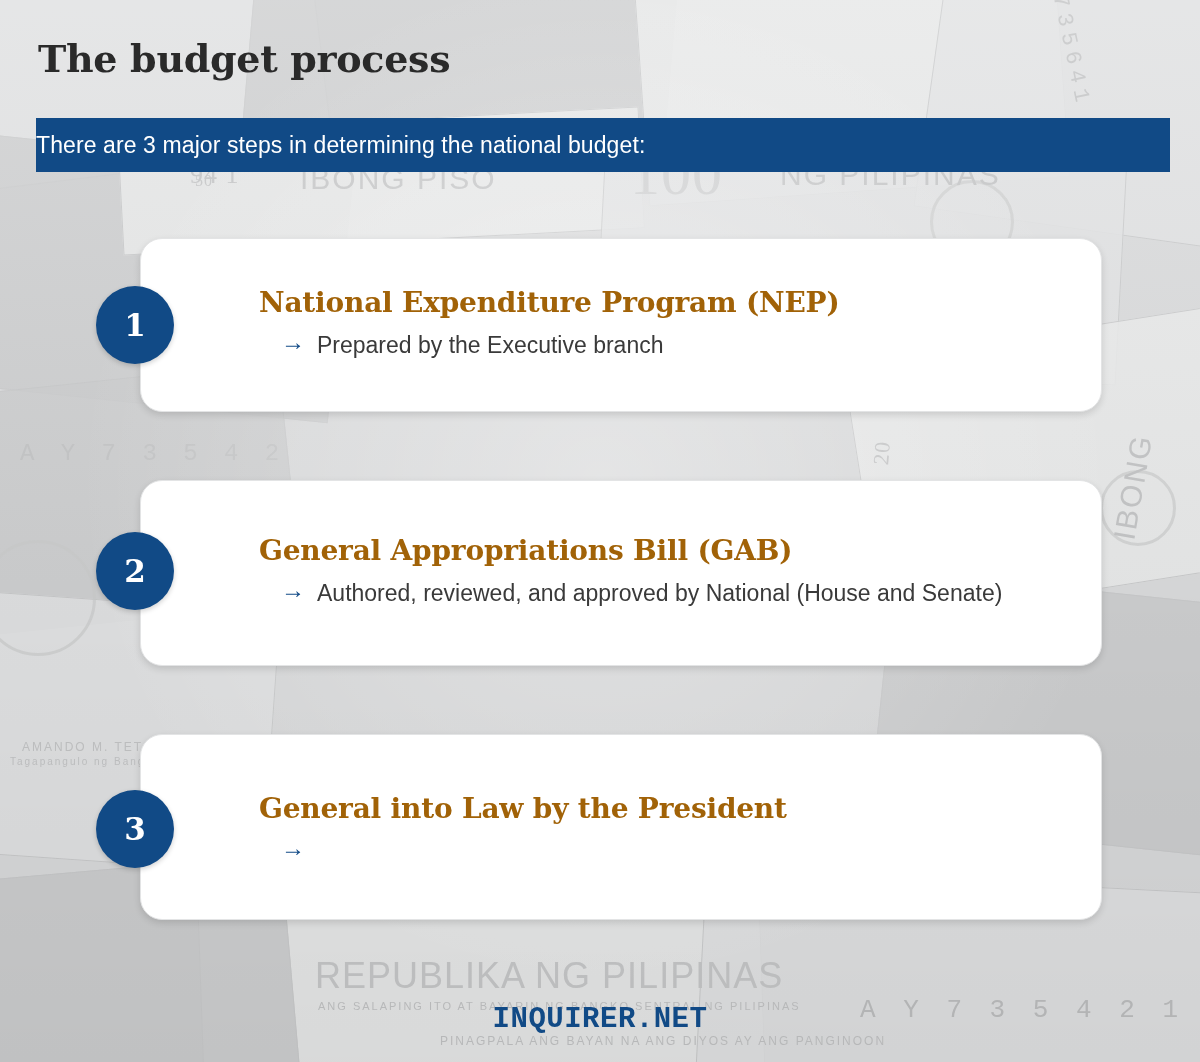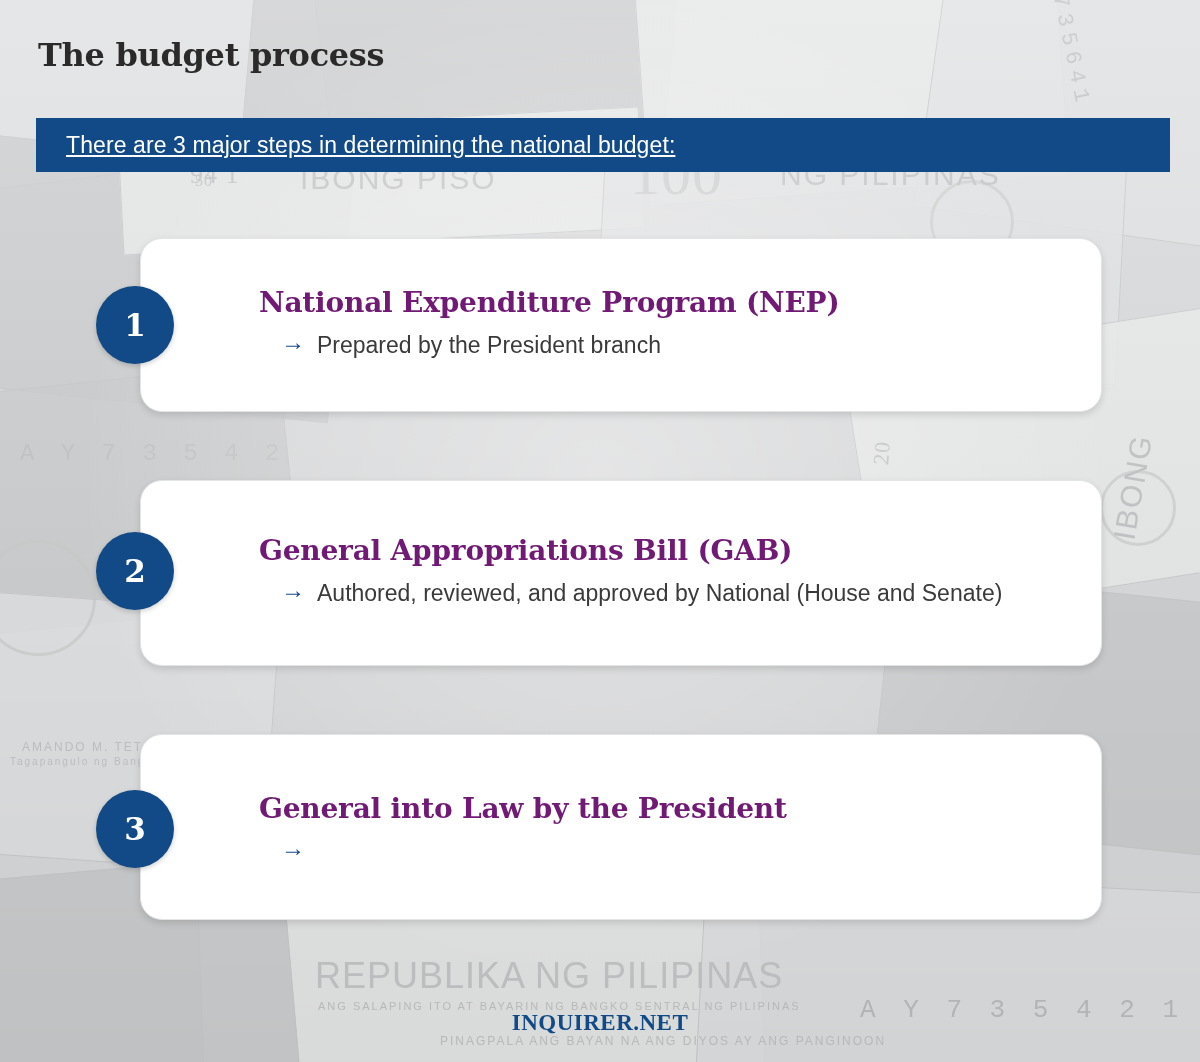--- a/index.html
+++ b/index.html
@@ -69,41 +69,39 @@
     width: 1200px;
     height: 1062px;
   }
 
   .title {
     position: absolute;
     left: 38px;
     top: 36px;
     font-family: "DejaVu Serif", serif;
     font-weight: bold;
-    font-size: 32px;
+    font-size: 38px;
     color: #2a2a2a;
     letter-spacing: -0.3px;
   }
 
   .subtitle-bar {
     position: absolute;
     left: 36px;
     top: 118px;
     width: 1134px;
     height: 54px;
     background: #114a86;
     display: flex;
     align-items: center;
   }
   .subtitle-bar .sub-text {
     color: #ffffff;
     font-size: 23px;
-    padding-left: 30px;
     letter-spacing: 0.1px;
-    text-decoration: underline;
   }
 
   .steps {
     position: absolute;
     left: 0;
     top: 206px;
     width: 1200px;
   }
 
   .step {
@@ -148,21 +146,21 @@
     top: 0;
     bottom: 0;
     display: flex;
     flex-direction: column;
     justify-content: center;
   }
   .step-heading {
     font-family: "DejaVu Serif", serif;
     font-weight: bold;
     font-size: 28px;
-    color: #701a75;
+    color: #a16207;
     margin-bottom: 8px;
     letter-spacing: -0.2px;
   }
   .bullet-row {
     display: flex;
     align-items: flex-start;
   }
   .arrow {
     color: #114a86;
     font-size: 24px;
@@ -186,23 +184,23 @@
   .step-3 { height: 232px; }
   .step-3 .badge { top: 88px; }
 
   .footer-logo {
     position: absolute;
     left: 0;
     right: 0;
     bottom: 26px;
     text-align: center;
     color: #114a86;
-    font-family: Liberation Serif, serif;
-    font-weight: bold;
-    font-size: 23px;
+    font-family: Liberation Mono, monospace;
+    font-weight: bold;
+    font-size: 29px;
     letter-spacing: 0.5px;
   }
 </style>
 </head>
 <body>
 
 <div id="infographic">
 
   <div class="bg-layer">
     <div class="note light" style="left:-60px;top:-40px;width:380px;height:210px;transform:rotate(-7deg);"></div>
@@ -252,21 +250,21 @@
     </div>
 
     <div class="steps">
 
       <div class="step step-1">
         <div class="card">
           <div class="card-inner">
             <div class="step-heading">National Expenditure Program (NEP)</div>
             <div class="bullet-row">
               <span class="arrow">→</span>
-              <span class="bullet-text">Prepared by the President branch</span>
+              <span class="bullet-text">Prepared by the Executive branch</span>
             </div>
           </div>
         </div>
         <div class="badge">1</div>
       </div>
 
       <div class="step step-2">
         <div class="card">
           <div class="card-inner">
             <div class="step-heading">General Appropriations Bill (GAB)</div>

